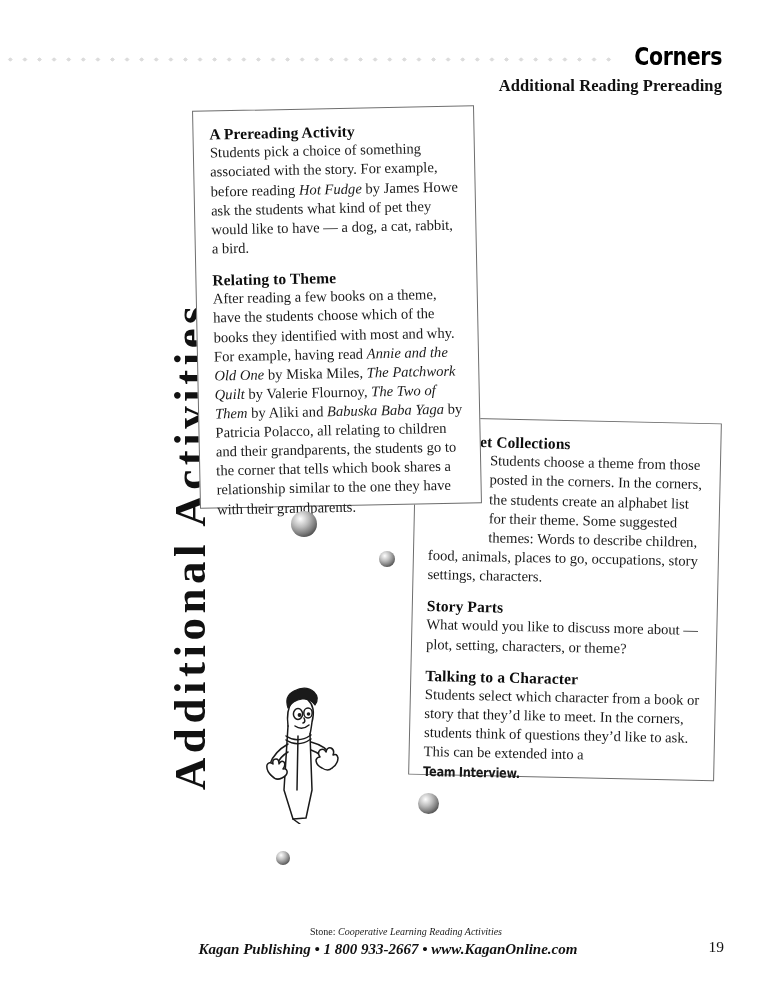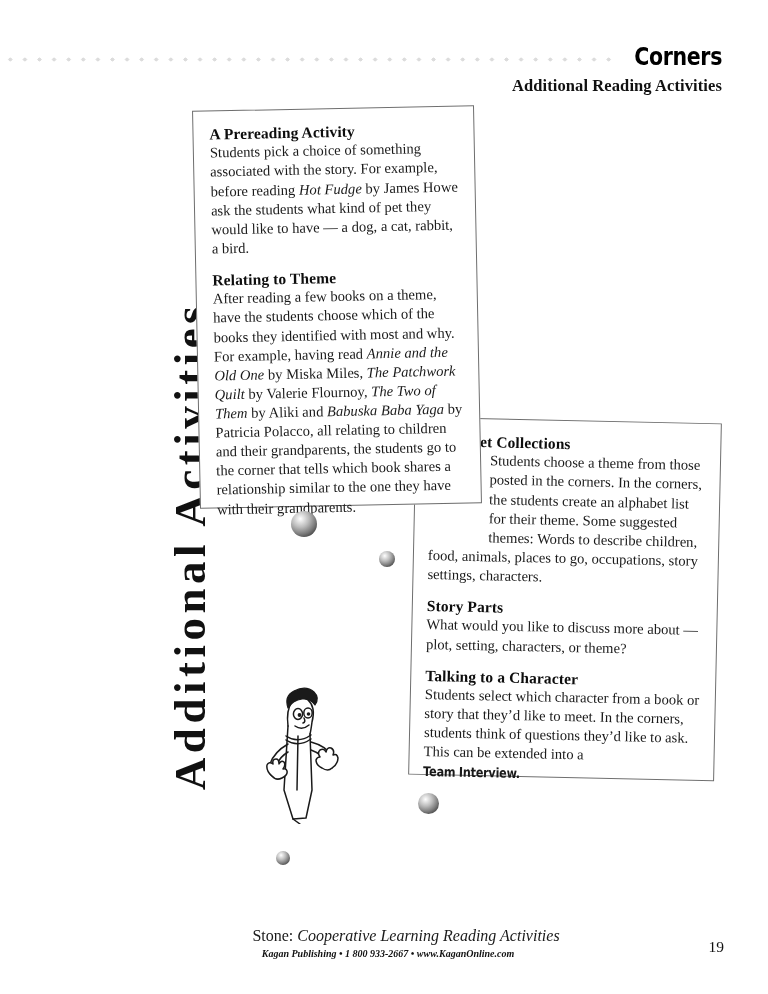--- a/index.html
+++ b/index.html
@@ -170,28 +170,28 @@
   
   .footer {
     position: absolute;
     left: 0;
     right: 0;
     top: 925px;
     text-align: center;
     font-family: "Liberation Serif", serif;
   }
   .footer-line1 {
-    font-size: 16px;
+    font-size: 10px;
     color: #1a1a1a;
     line-height: 1.35;
     padding-left: 44px;
   }
   .footer-line1 em { font-style: italic; }
   .footer-line2 {
-    font-size: 10px;
+    font-size: 15px;
     font-weight: 700;
     font-style: italic;
     color: #111;
     line-height: 1.35;
     margin-left: 8px;
   }
   .page-number {
     position: absolute;
     right: 44px;
     top: 938px;
@@ -200,21 +200,21 @@
     color: #111;
   }
 </style>
 </head>
 <body>
 
 <div class="page">
 
   <div class="header-dots"></div>
   <div class="header-title">Corners</div>
-  <div class="header-sub">Additional Reading Activities</div>
+  <div class="header-sub">Additional Reading Prereading</div>
 
   <div class="side-title">Additional Activities</div>
 
   <div class="box box-1">
     <div class="sec">
       <div class="sec-title">A Prereading Activity</div>
       <div class="sec-body">Students pick a choice of something associated with the story. For example, before reading <em>Hot Fudge</em> by James Howe ask the students what kind of pet they would like to have — a dog, a cat, rabbit, a bird.</div>
     </div>
     <div class="sec">
       <div class="sec-title">Relating to Theme</div>

